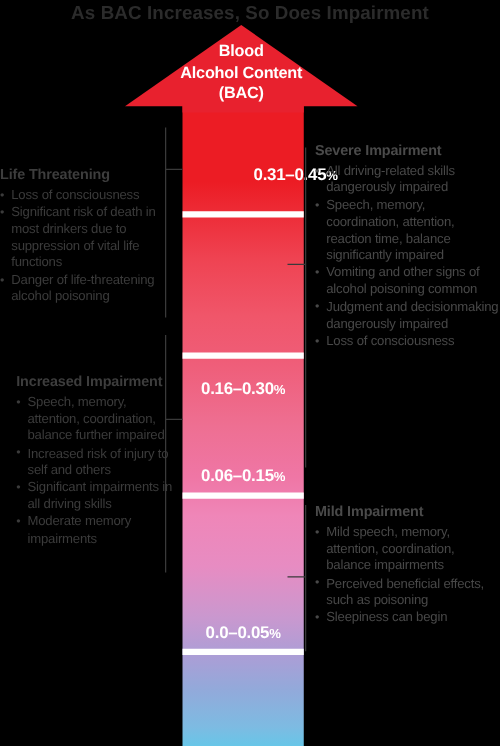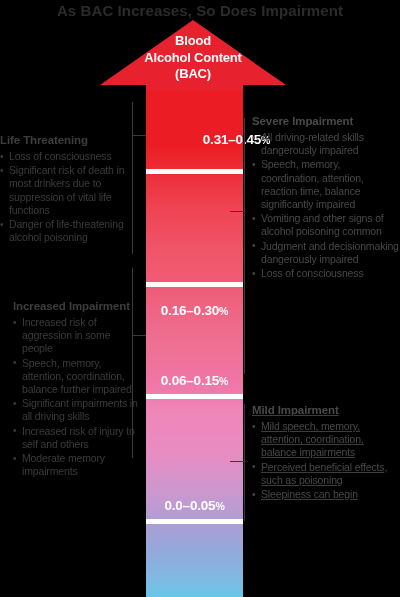--- a/index.html
+++ b/index.html
@@ -226,39 +226,38 @@
   <ul class="bullets">
     <li>Loss of consciousness</li>
     <li>Significant risk of death in most drinkers due to suppression of vital life functions</li>
     <li>Danger of life-threatening alcohol poisoning</li>
   </ul>
 </div>
 
 <div class="col col-left" style="top:266px;padding-left:13px;">
   <div class="sec-head">Increased Impairment</div>
   <ul class="bullets">
-    <li>Increased risk of aggression in some people</li>
     <li>Speech, memory, attention, coordination, balance further impaired</li>
+    <li>Increased risk of injury to self and others</li>
     <li>Significant impairments in all driving skills</li>
-    <li>Increased risk of injury to self and others</li>
     <li>Moderate memory impairments</li>
   </ul>
 </div>
 
 <div class="col col-right" style="top:114px;">
   <div class="sec-head">Severe Impairment</div>
   <ul class="bullets">
     <li>All driving-related skills dangerously impaired</li>
     <li>Speech, memory, coordination, attention, reaction time, balance significantly impaired</li>
     <li>Vomiting and other signs of alcohol poisoning common</li>
     <li>Judgment and decisionmaking dangerously impaired</li>
     <li>Loss of consciousness</li>
   </ul>
 </div>
 
-<div class="col col-right" style="top:403px;text-decoration:underline;">
+<div class="col col-right" style="top:403px;">
   <div class="sec-head">Mild Impairment</div>
   <ul class="bullets">
     <li>Mild speech, memory, attention, coordination, balance impairments</li>
     <li>Perceived beneficial effects, such as poisoning</li>
     <li>Sleepiness can begin</li>
   </ul>
 </div>
 
 </body></html>

